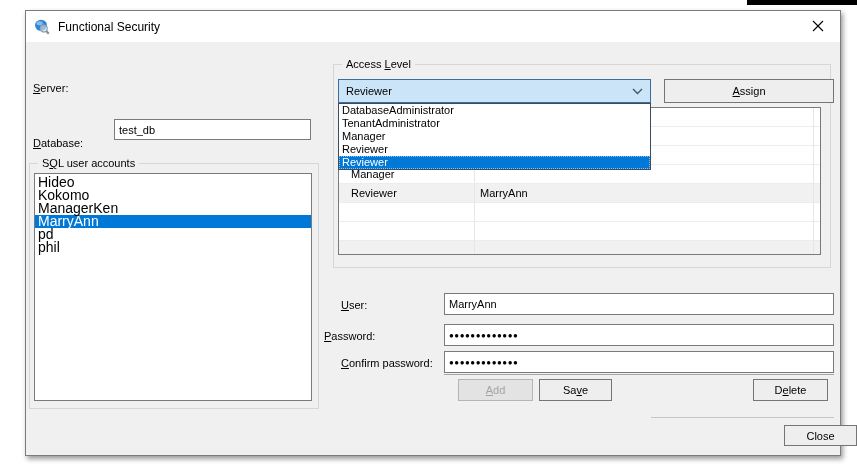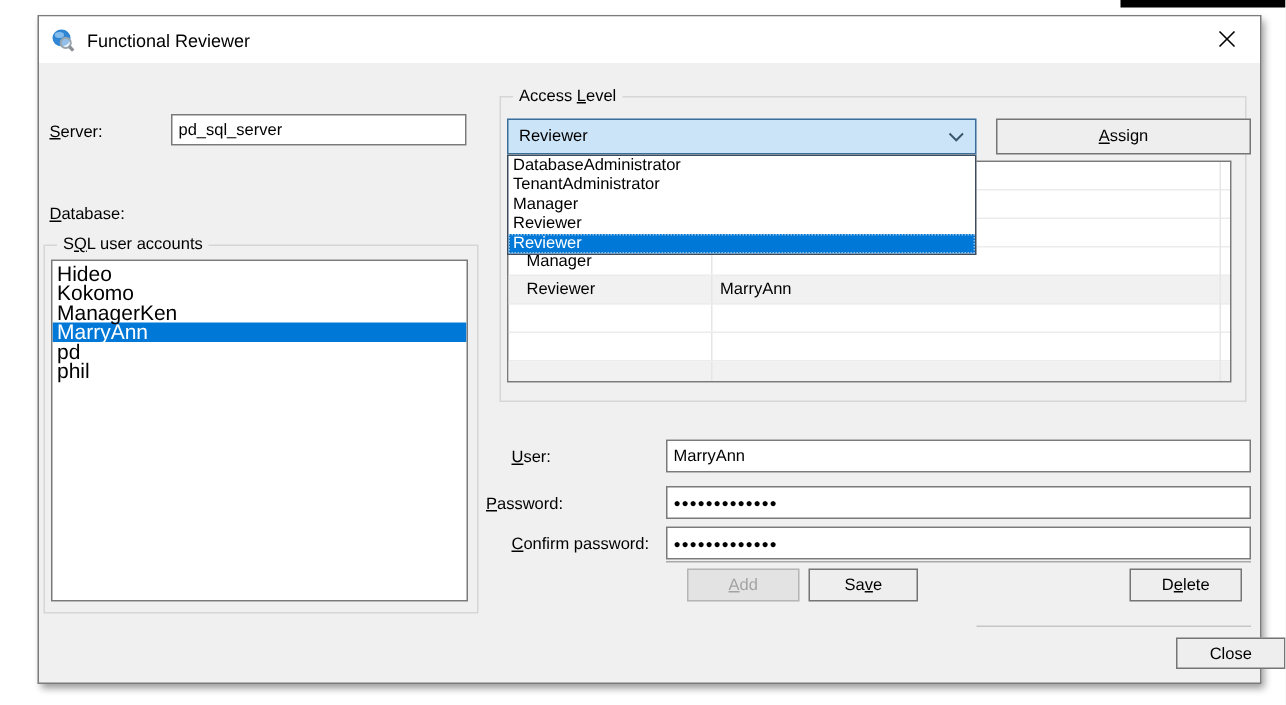--- a/index.html
+++ b/index.html
@@ -102,35 +102,35 @@
 
   <div class="titlebar">
     <span style="display:flex;">
       <svg width="16" height="16" viewBox="0 0 16 16">
         <ellipse cx="7" cy="6.3" rx="6" ry="5.6" fill="#2f86d4"></ellipse>
         <ellipse cx="5.6" cy="4.3" rx="3.1" ry="2" fill="#85bcec"></ellipse>
         <circle cx="9.8" cy="9.6" r="3.4" fill="rgba(225,238,250,0.55)" stroke="#98a4ad" stroke-width="1.3"></circle>
         <line x1="12.2" y1="12" x2="14.8" y2="14.7" stroke="#8a9096" stroke-width="2.2"></line>
       </svg>
     </span>
-    <span class="title">Functional Reviewer</span>
+    <span class="title">Functional Security</span>
   </div>
   <div class="close-btn">
     <span style="display:flex;">
       <svg width="12" height="12" viewBox="0 0 12 12">
         <line x1="1" y1="1" x2="11" y2="11" stroke="#000" stroke-width="1.1"></line>
         <line x1="11" y1="1" x2="1" y2="11" stroke="#000" stroke-width="1.1"></line>
       </svg>
     </span>
   </div>
 
   <span class="lbl" style="left:7px; top:71px;"><u>S</u>erver:</span>
-  <input class="tf" style="left: 88px; top: 65px; width: 197px; height: 21px;" value="pd_sql_server">
 
   <span class="lbl" style="left:7px; top:114px;margin-top:12px;"><u>D</u>atabase:</span>
+  <input class="tf" style="left: 88px; top: 108px; width: 197px; height: 21px;" value="test_db">
 
   <div class="groupbox" style="left:3px; top:152px; width:290px; height:246px;">
     <span class="grouplabel">S<u>Q</u>L user accounts</span>
   </div>
   <div class="listbox">
     <div class="item">Hideo</div>
     <div class="item">Kokomo</div>
     <div class="item">ManagerKen</div>
     <div class="item selected">MarryAnn</div>
     <div class="item">pd</div>

